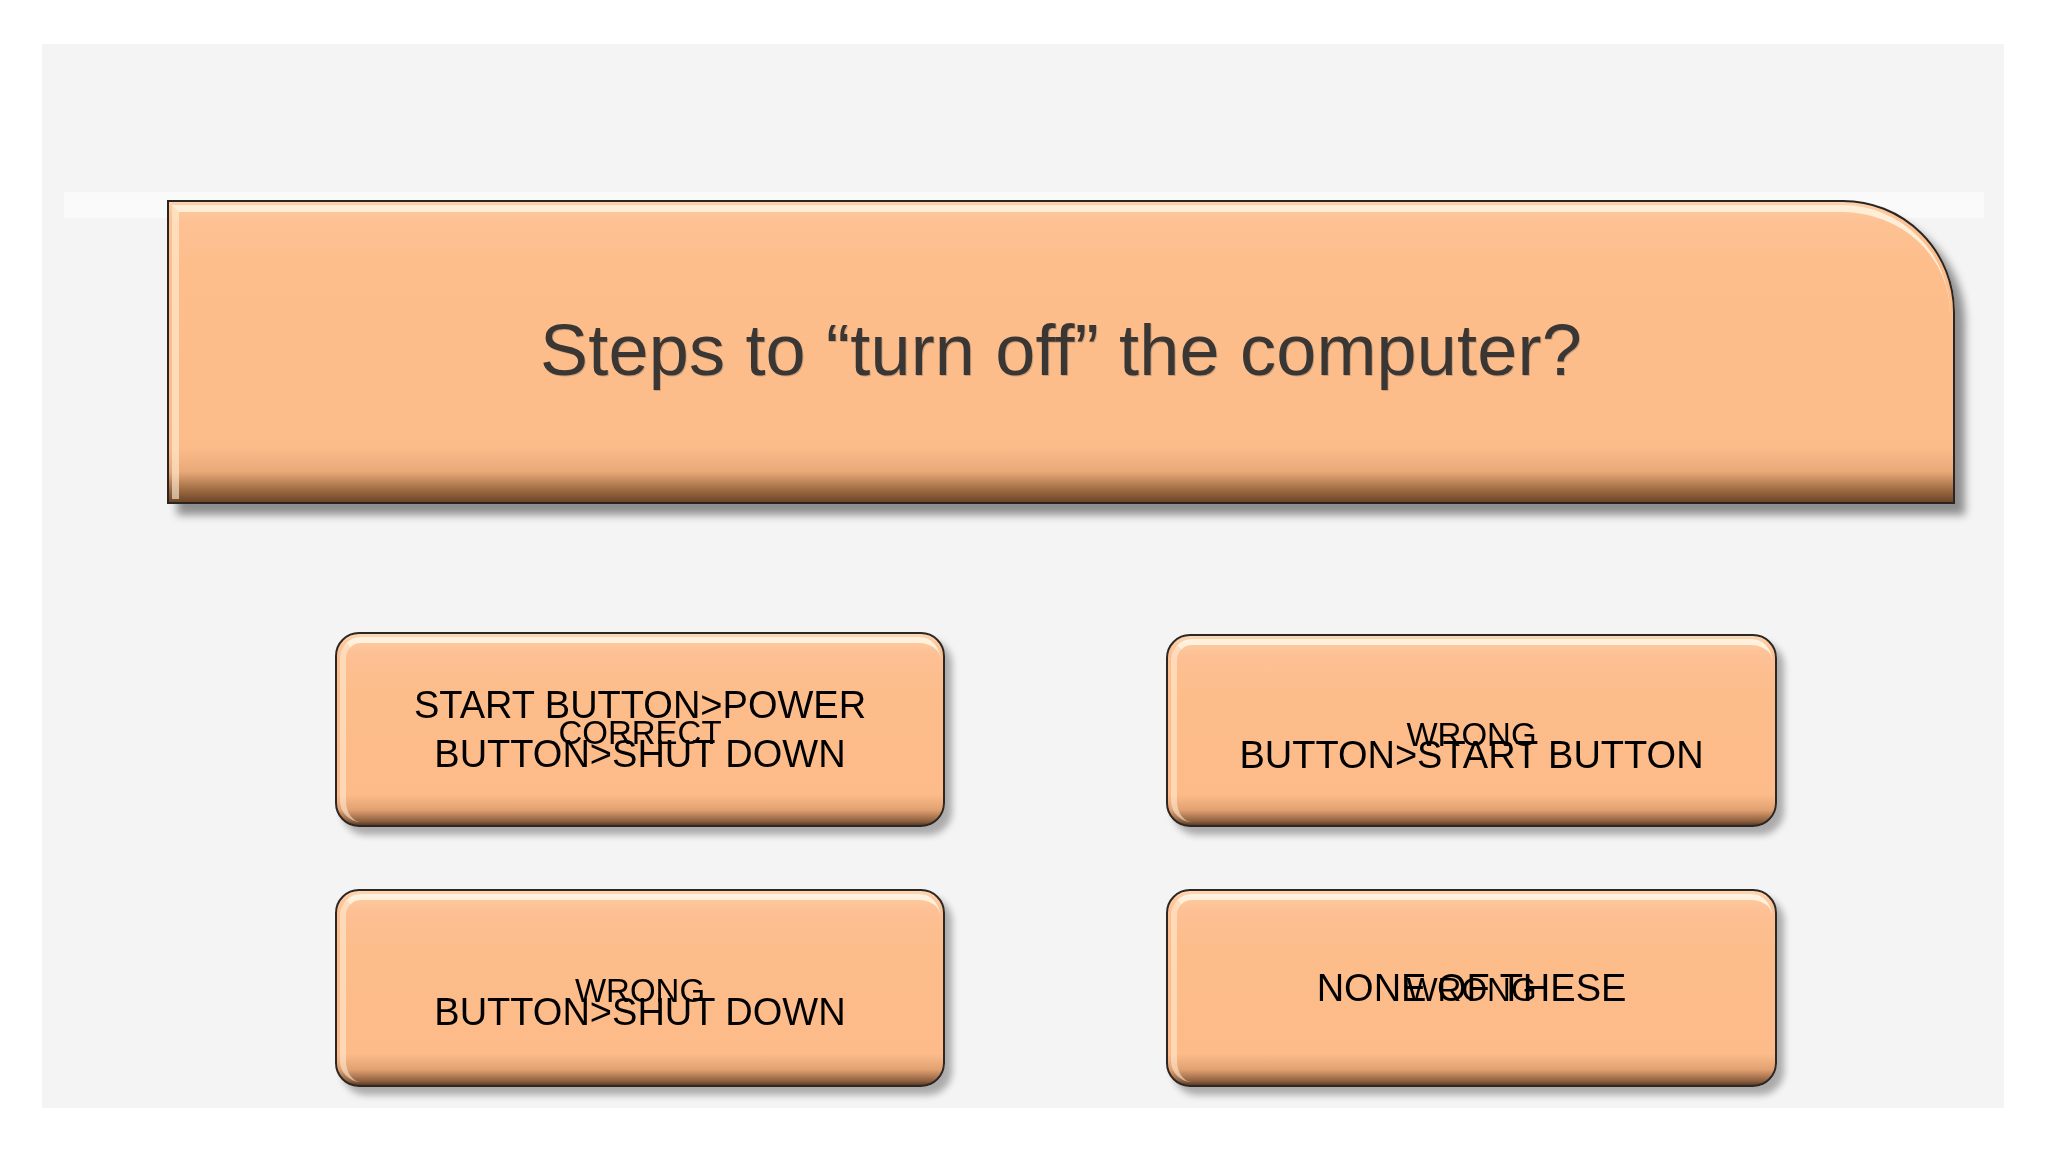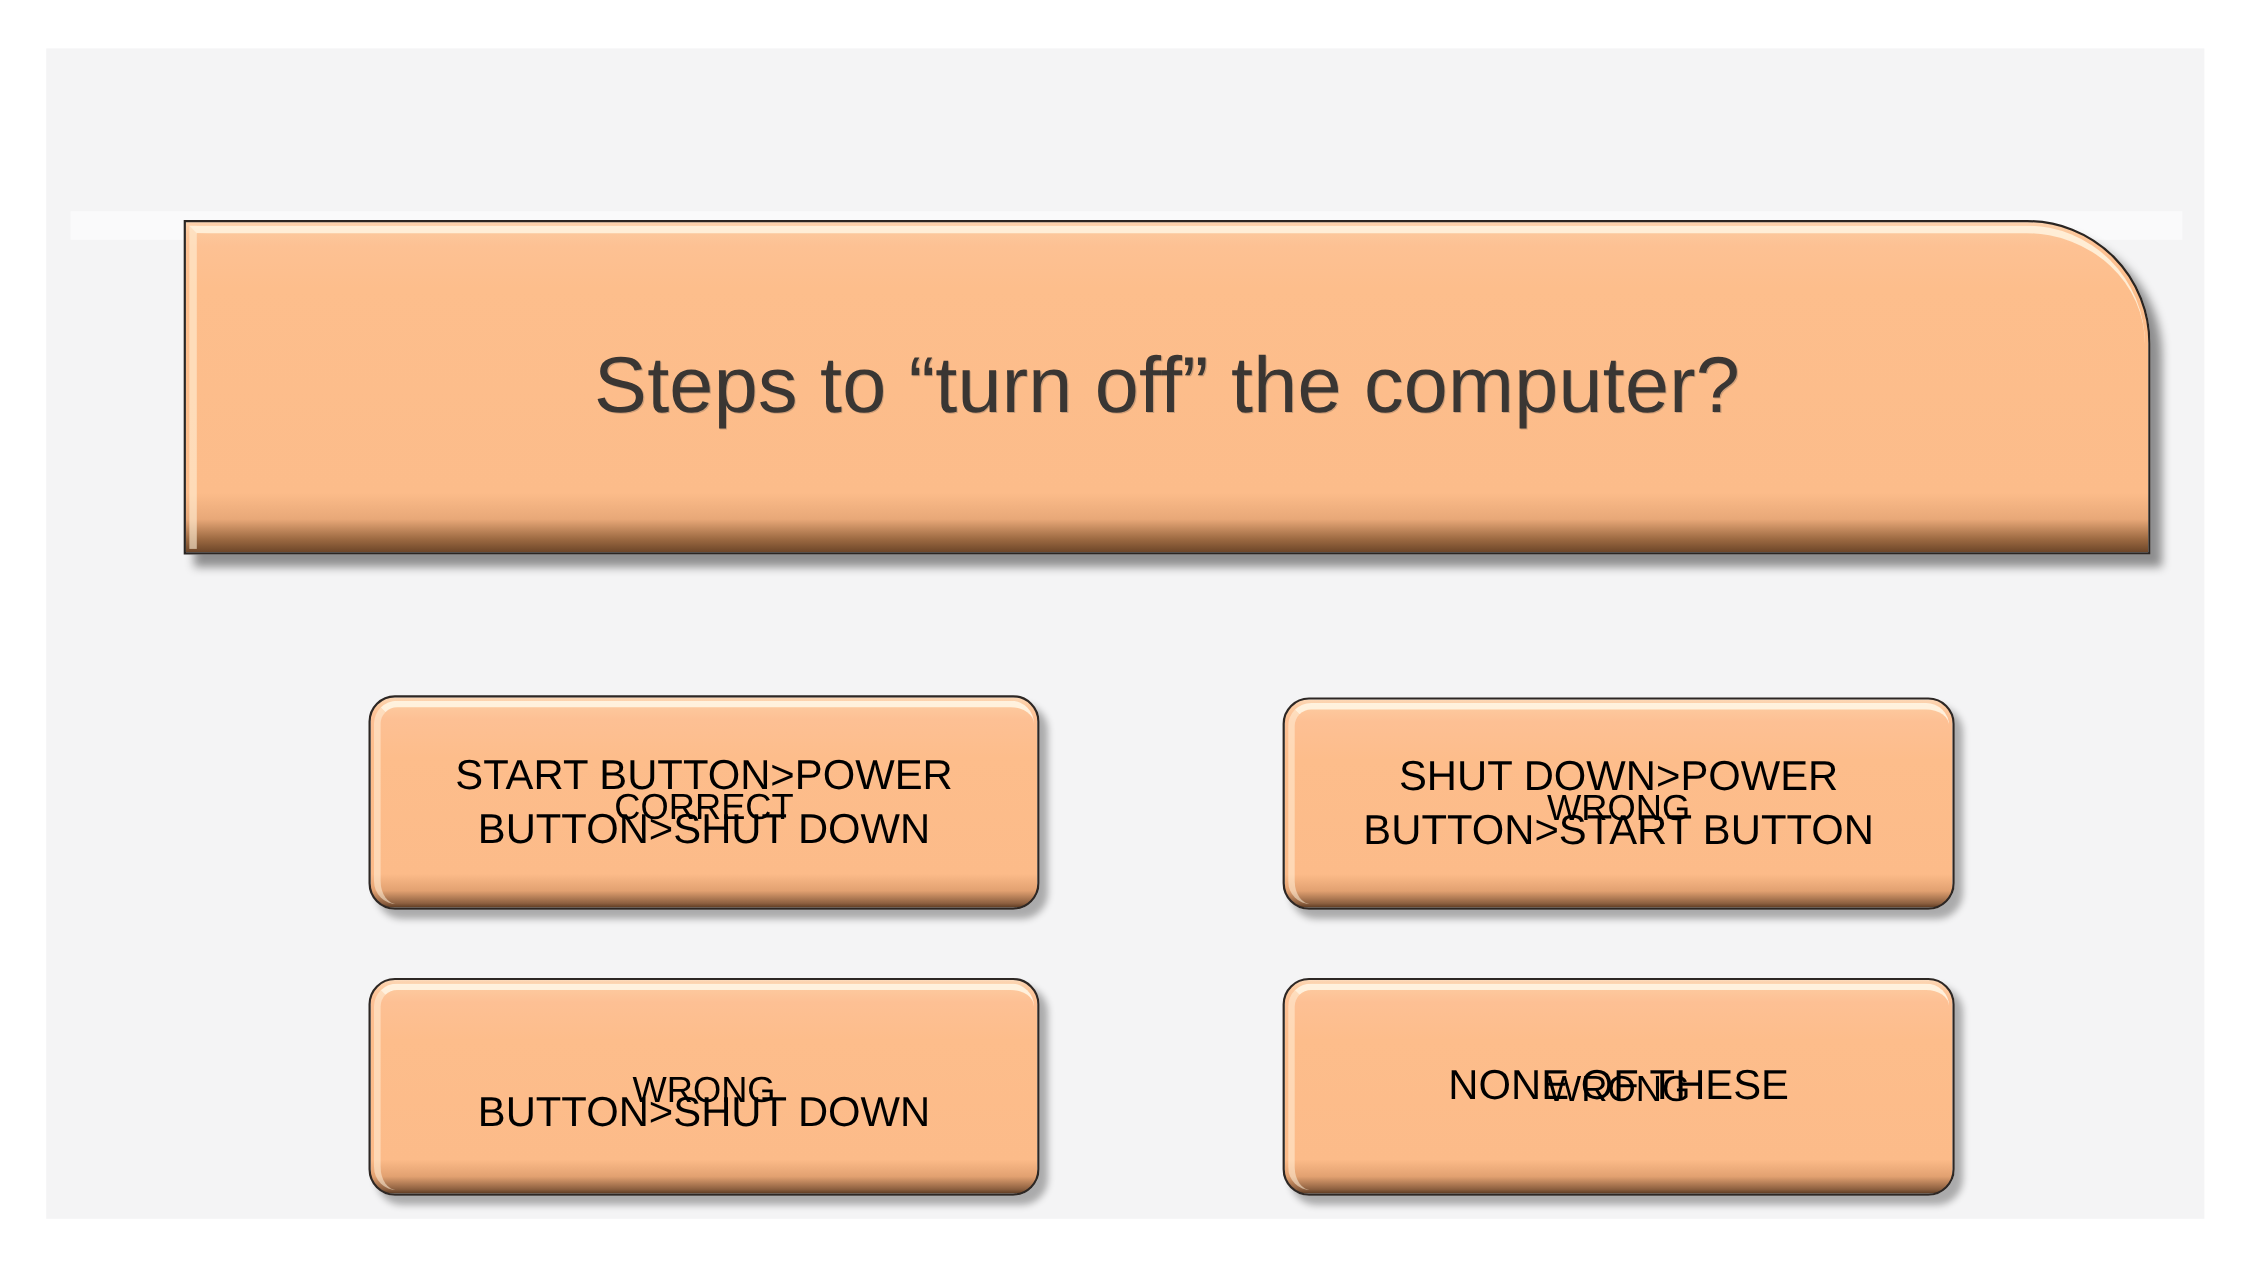--- a/index.html
+++ b/index.html
@@ -169,21 +169,21 @@
     <div class="option option-1">
       <div class="option-text">
         <span>START BUTTON&gt;POWER</span><br>
         <span>BUTTON&gt;SHUT DOWN</span>
       </div>
       <div class="option-verdict">CORRECT</div>
     </div>
 
     <div class="option option-2">
       <div class="option-text">
-        <span>SHUT DOWN&gt;POWER</span><br>
+        <br>
         <span>BUTTON&gt;START BUTTON</span>
       </div>
       <div class="option-verdict">WRONG</div>
     </div>
 
     <div class="option option-3">
       <div class="option-text">
         <br>
         <span>BUTTON&gt;SHUT DOWN</span>
       </div>

